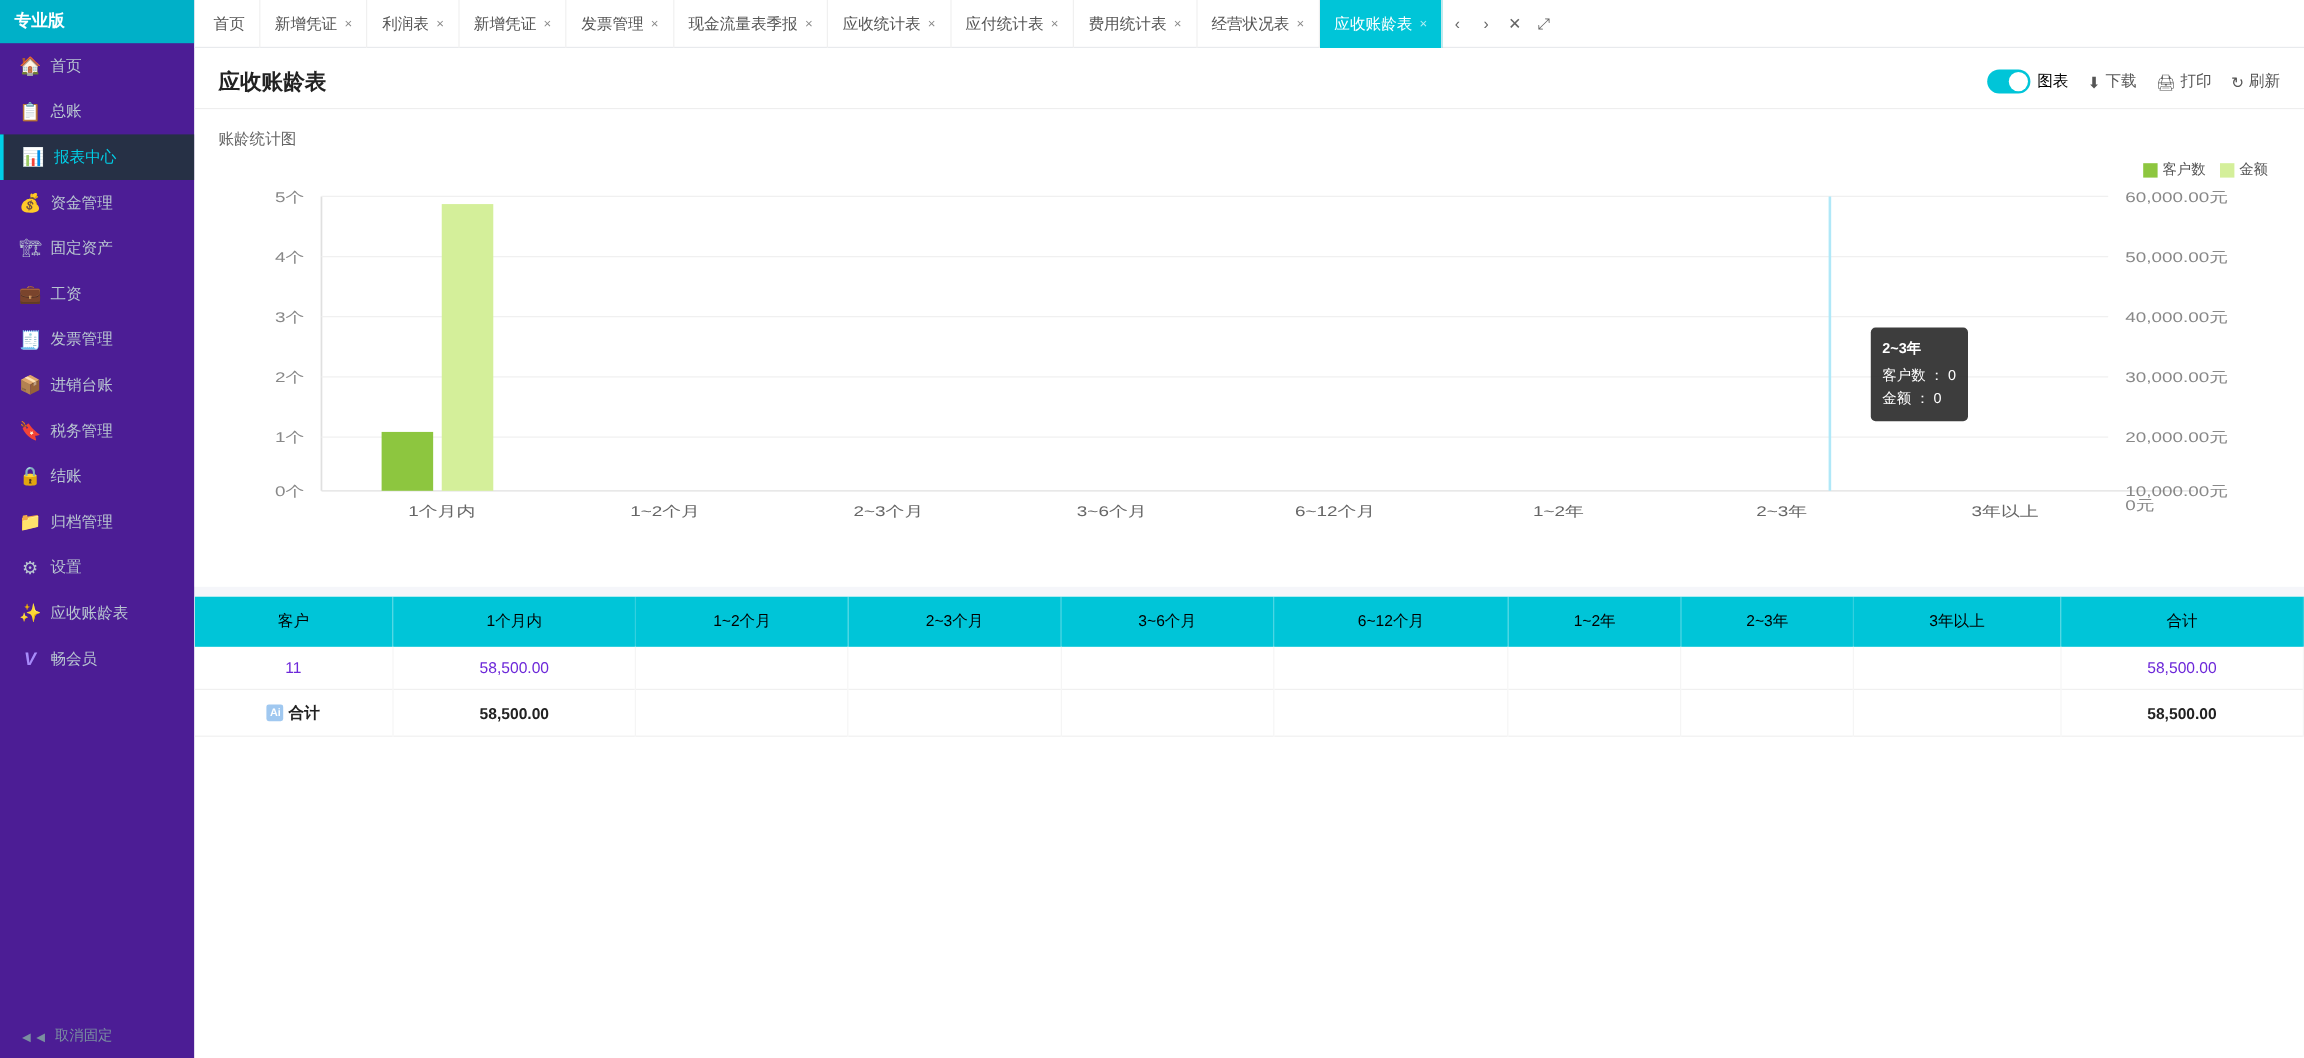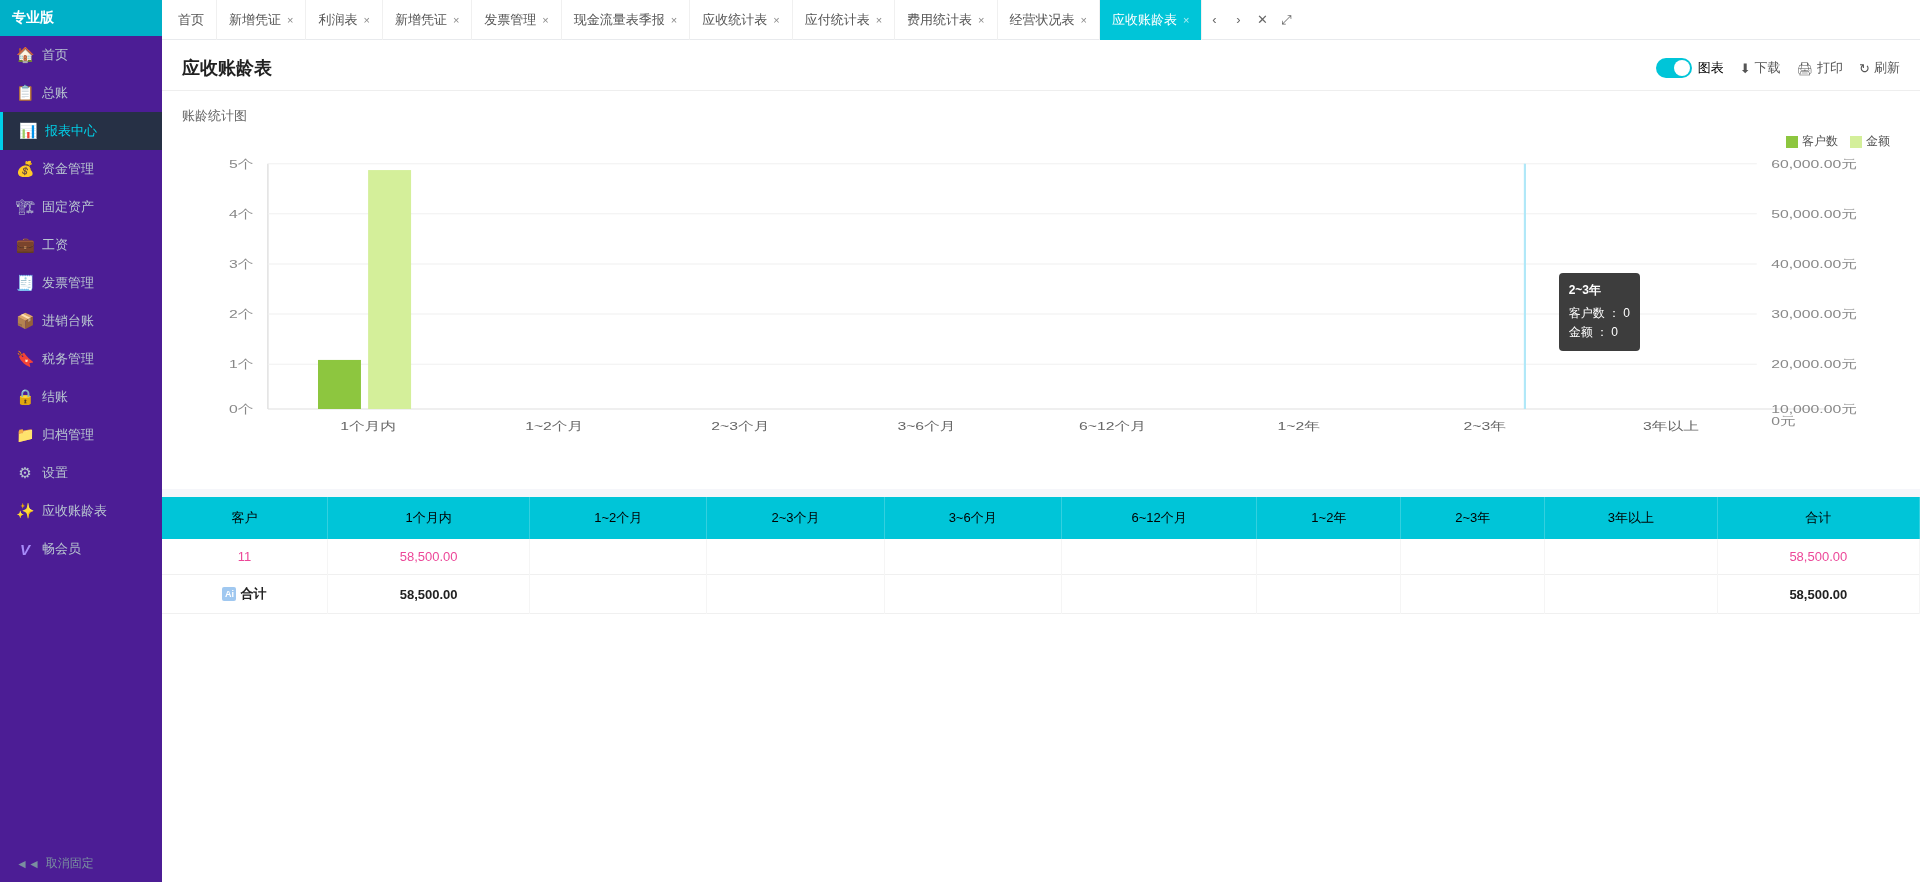--- a/index.html
+++ b/index.html
@@ -222,21 +222,21 @@
       text-align: center;
       border-right: 1px solid rgba(255,255,255,0.2);
     }
     tbody tr {
       border-bottom: 1px solid #f0f0f0;
     }
     tbody td {
       padding: 10px 10px;
       font-size: 13px;
       text-align: center;
-      color: #ec4899;
+      color: #6d28d9;
       border-right: 1px solid #f5f5f5;
     }
     .total-row td {
       font-weight: bold;
       color: #222;
     }
     .total-label {
       display: flex;
       align-items: center;
       gap: 4px;

